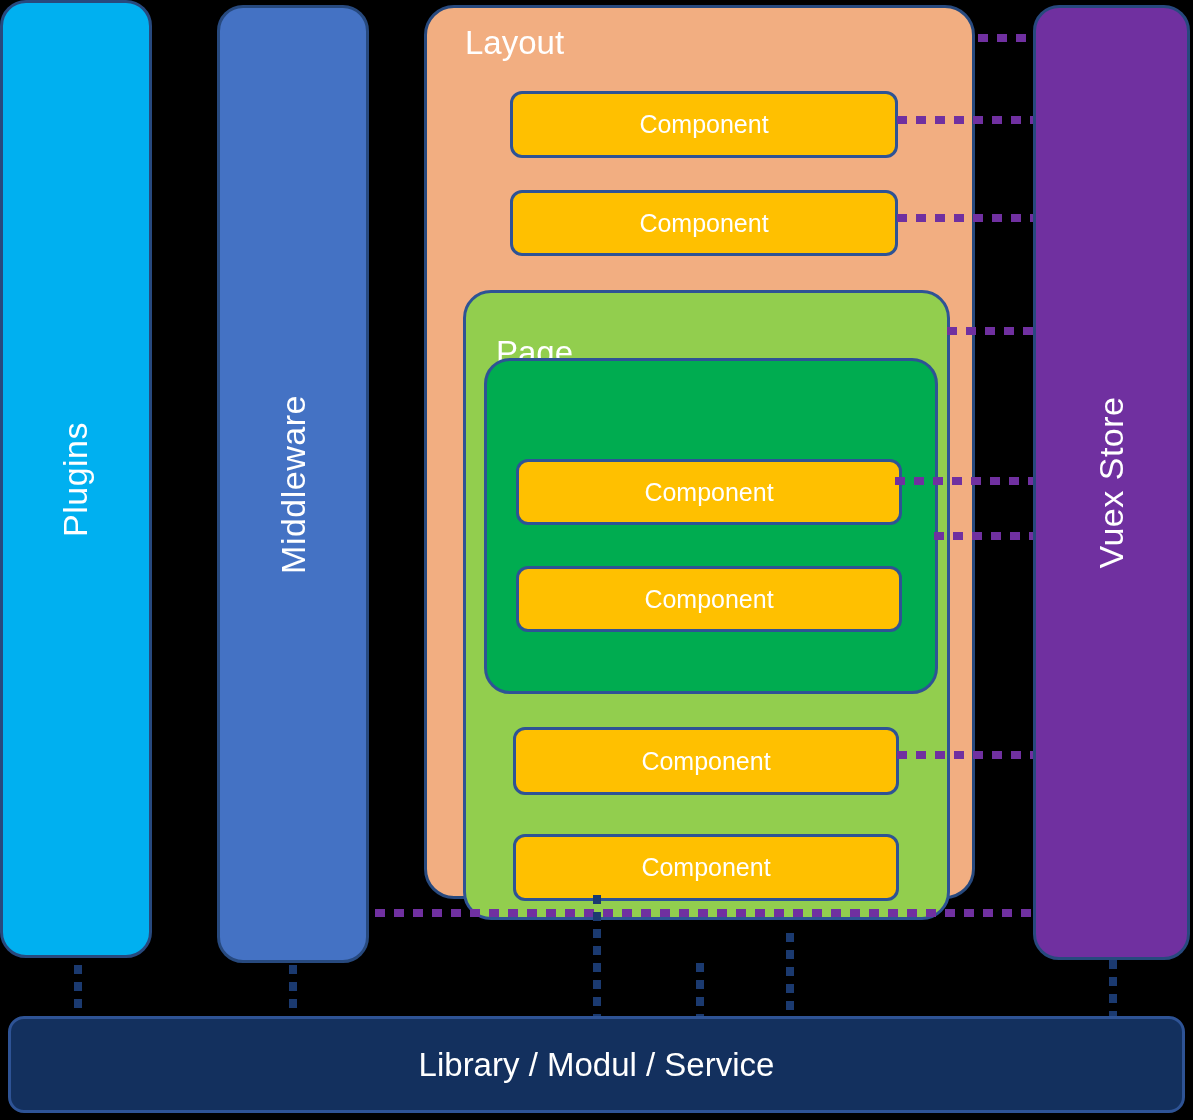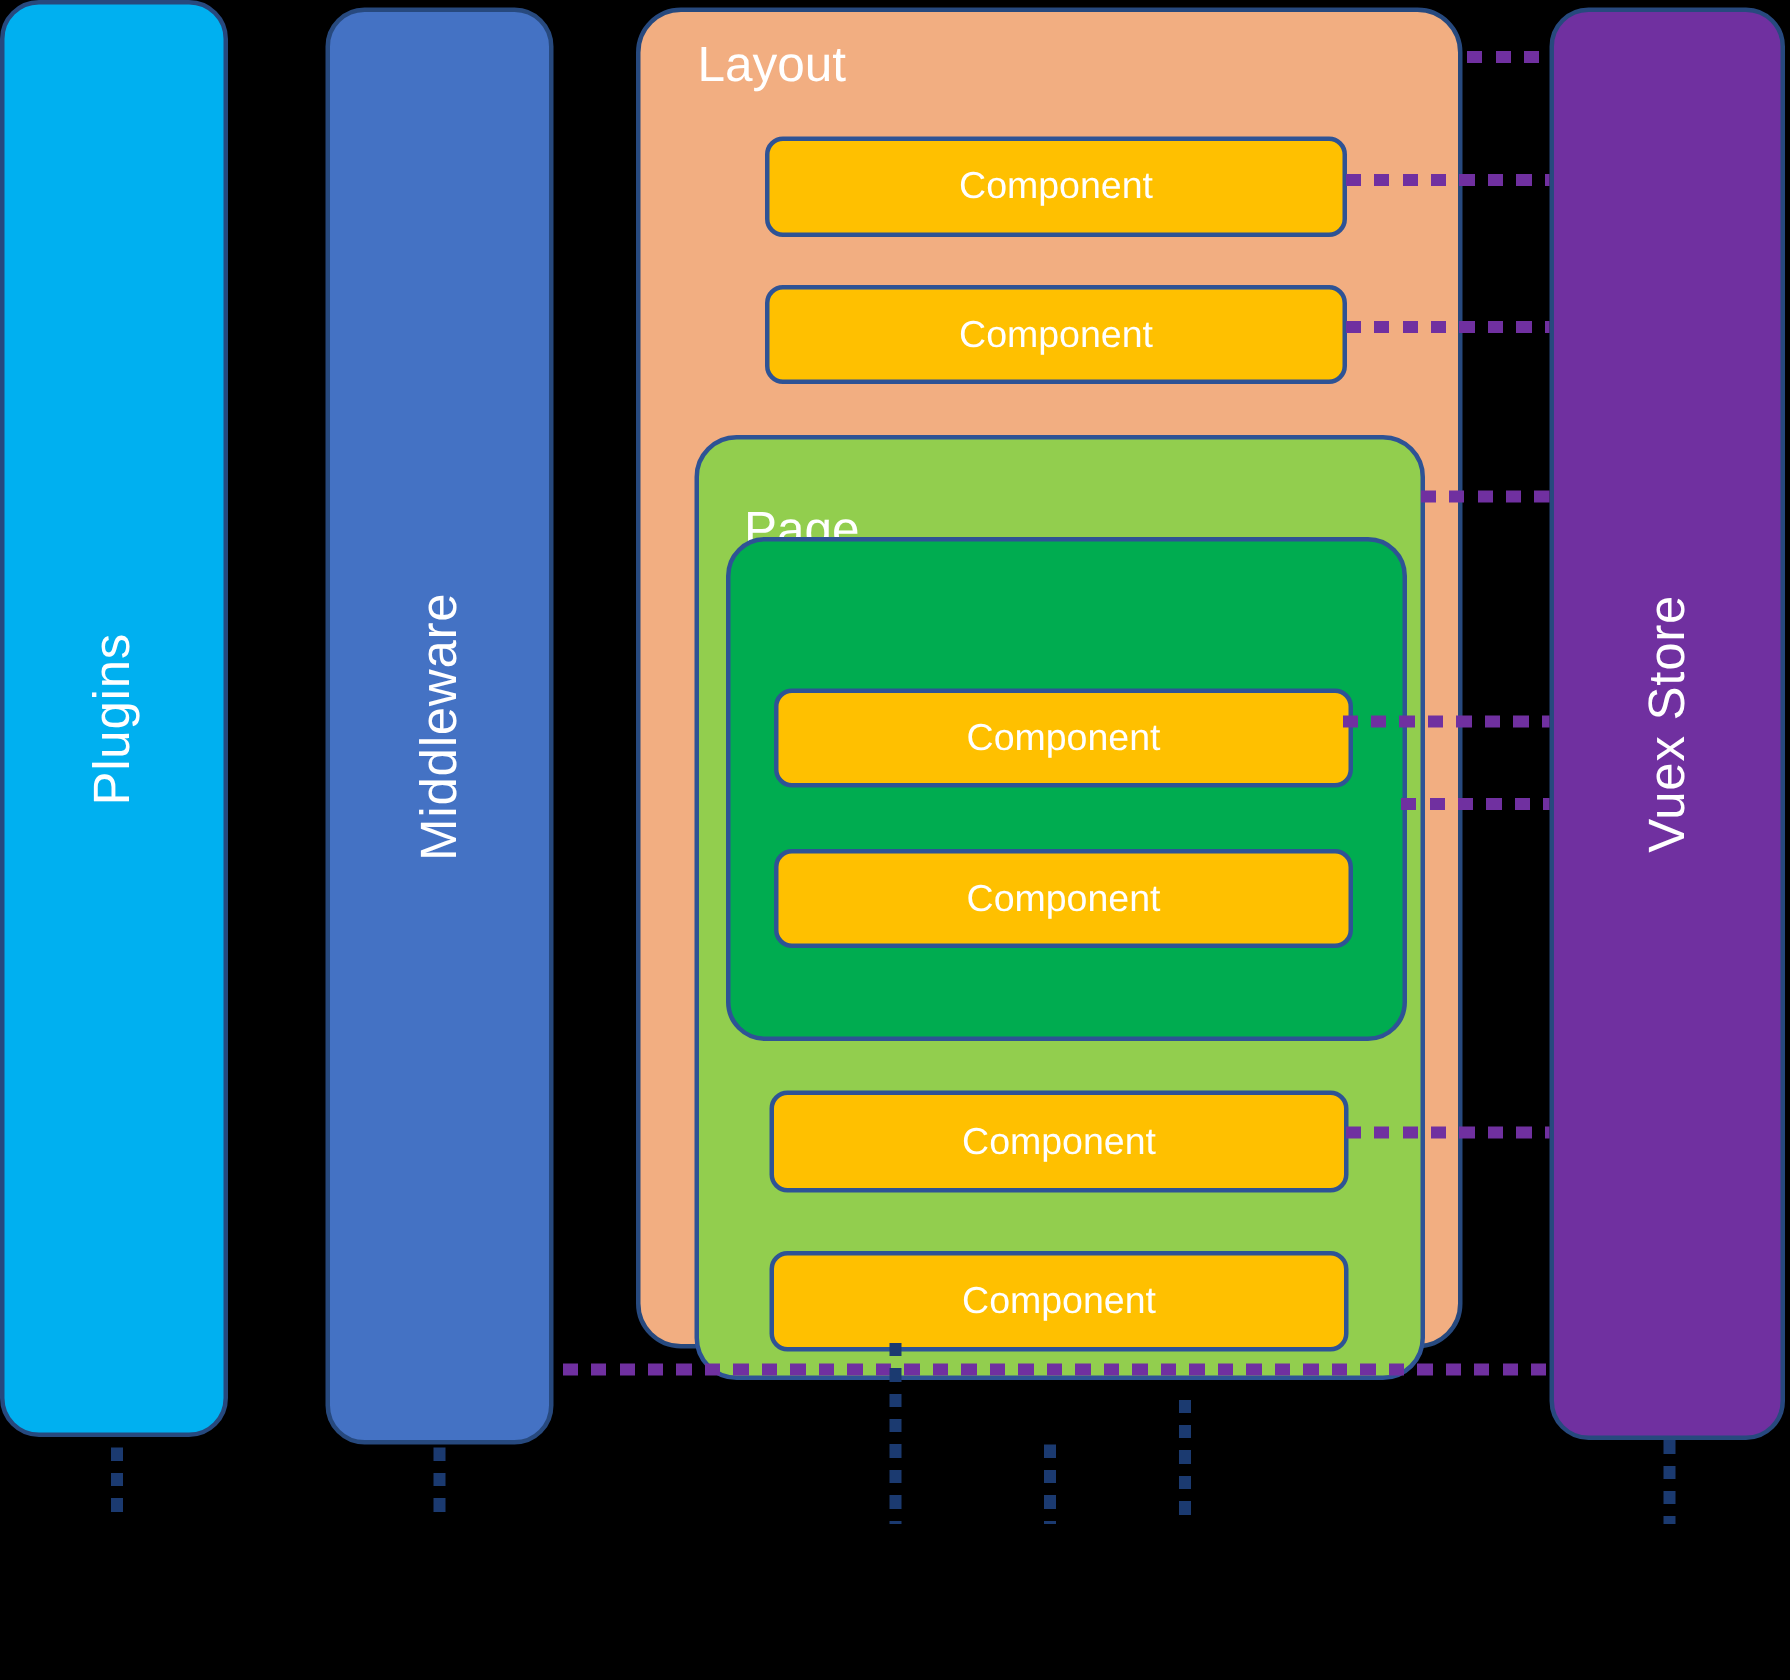--- a/index.html
+++ b/index.html
@@ -121,20 +121,23 @@
       <div class="shape component" id="comp-p2">
         <span>Component</span>
       </div>
     </div>
   </div>
 
   <div class="shape column" id="vuex">
     <span class="vlabel">Vuex Store</span>
   </div>
 
+  <div class="shape" id="library">
+    <span>Library / Modul / Service</span>
+  </div>
 
   <div class="dot-h" id="cs-layout"></div>
   <div class="dot-h" id="cs-comp-l1"></div>
   <div class="dot-h" id="cs-comp-l2"></div>
   <div class="dot-h" id="cs-page"></div>
   <div class="dot-h" id="cs-comp-c1"></div>
   <div class="dot-h" id="cs-child"></div>
   <div class="dot-h" id="cs-comp-p1"></div>
   <div class="dot-h" id="cs-middleware"></div>
 

